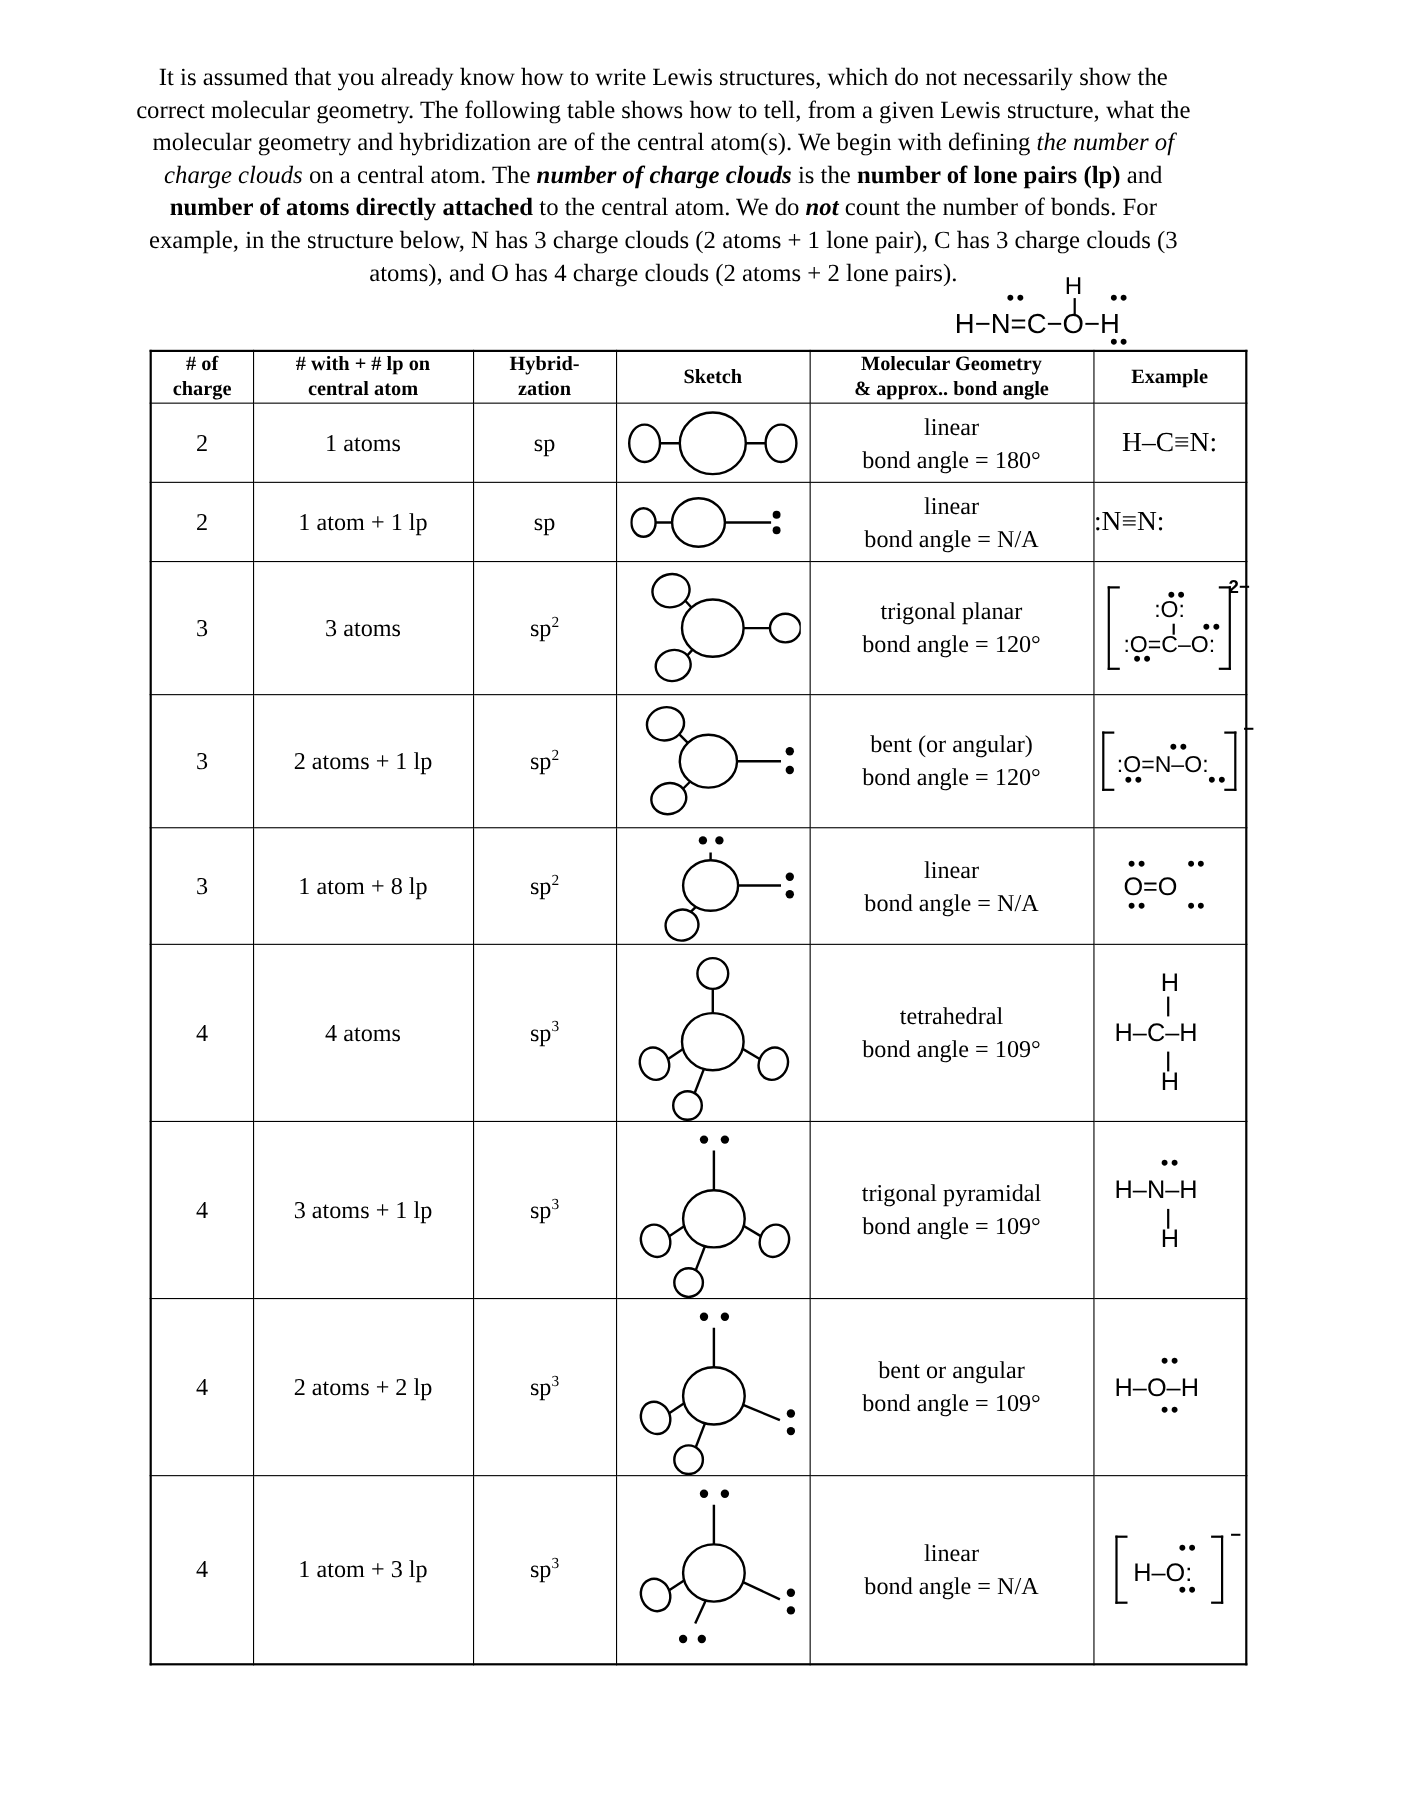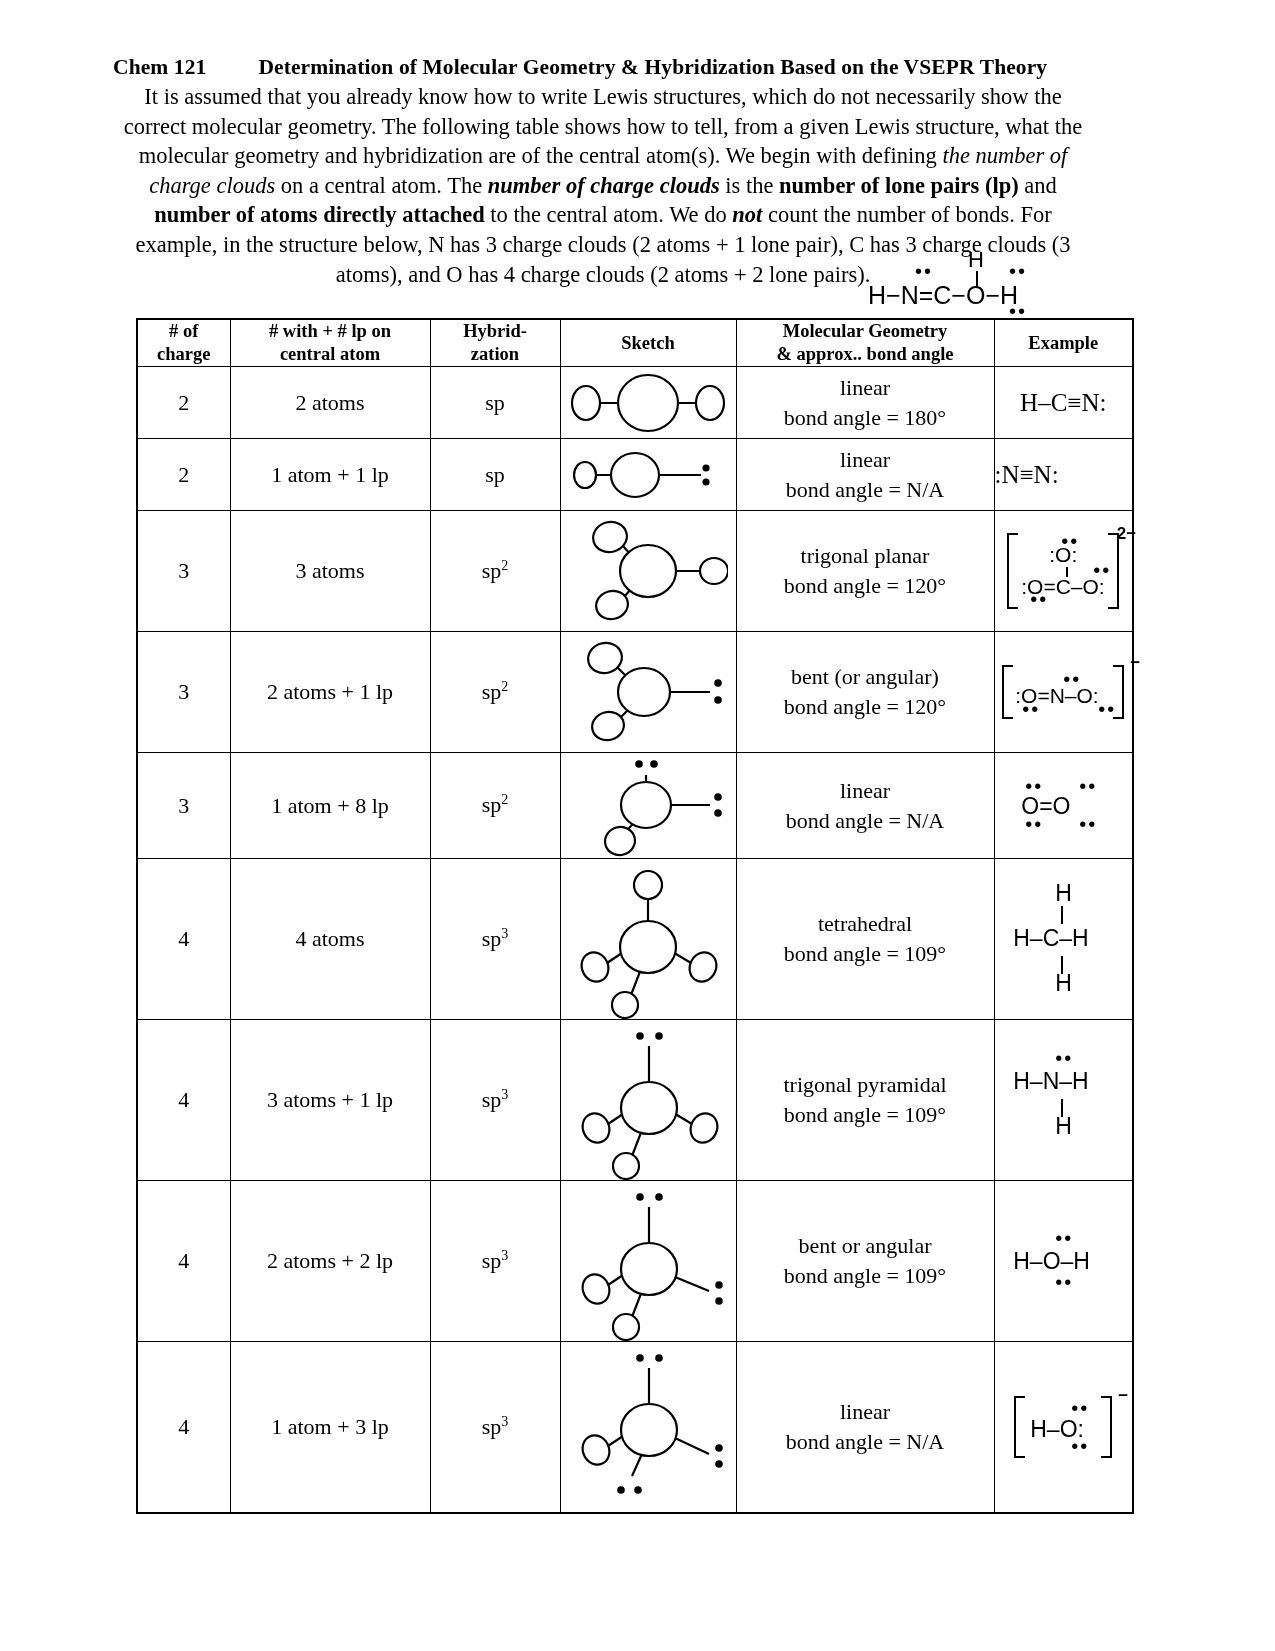--- a/index.html
+++ b/index.html
@@ -77,23 +77,20 @@
   .bracket-l { left:0; border-left:2px solid #000; }
   .bracket-r { right:0; border-right:2px solid #000; }
   .charge { position:absolute; font-weight:bold; font-size:17px; }
 </style>
 </head>
 <body>
 
 <div class="page">
 
   <div class="intro">
-    <div class="title-line">
-      <span class="course">Chem 121</span><span>Determination of Molecular Geometry &amp; Hybridization Based on the VSEPR Theory</span>
-    </div>
     <div class="para" id="intro-paragraph"><span>It is assumed that you already know how to write Lewis structures, which do not necessarily show the correct molecular geometry.  The following table shows how to tell, from a given Lewis structure, what the molecular geometry and hybridization are of the central atom(s).  We begin with defining </span><i>the number of charge clouds</i><span> on a central atom.  The </span><span class="bi">number of charge clouds</span><span> is the </span><b>number of lone pairs (lp)</b><span> and </span><b>number of atoms directly attached</b><span> to the central atom.  We do </span><span class="bi">not</span><span> count the number of bonds.  For example, in the structure below, N has 3 charge clouds (2 atoms + 1 lone pair), C has 3 charge clouds (3 atoms), and O has 4 charge clouds (2 atoms + 2 lone pairs).</span></div>
   </div>
 
   <div class="hdr-mol">
     <div class="toprow">H</div>
     <div class="vbond"></div>
     <div style="position:absolute;left:47px;top:20px;" class="lp">••</div>
     <div style="position:absolute;left:141px;top:20px;" class="lp">••</div>
     <div style="position:absolute;left:141px;top:60px;" class="lp">••</div>
     <div class="mainrow">H−N=C−O−H</div>
@@ -130,21 +127,21 @@
           <div>&amp; approx.. bond angle</div>
         </th>
         <th class="hdr">
           <div>Example</div>
         </th>
       </tr>
     </thead>
     <tbody id="tbody">
         <tr style="height: 72px;">
           <td class="cell">2</td>
-          <td class="cell">2 atoms</td>
+          <td class="cell">1 atoms</td>
           <td class="cell"><span>sp</span></td>
           <td>
             <div class="sketch">
               <svg width="160" height="62" viewBox="0 0 160 62">
                 <line x1="24" y1="31" x2="136" y2="31" stroke="#000" stroke-width="2.2"></line>
                 <ellipse cx="80" cy="31" rx="30" ry="28" fill="#fff" stroke="#000" stroke-width="2.2"></ellipse>
                 <ellipse cx="18" cy="31" rx="14" ry="17" fill="#fff" stroke="#000" stroke-width="2.2"></ellipse>
                 <ellipse cx="142" cy="31" rx="14" ry="17" fill="#fff" stroke="#000" stroke-width="2.2"></ellipse>
               </svg>
             </div>

